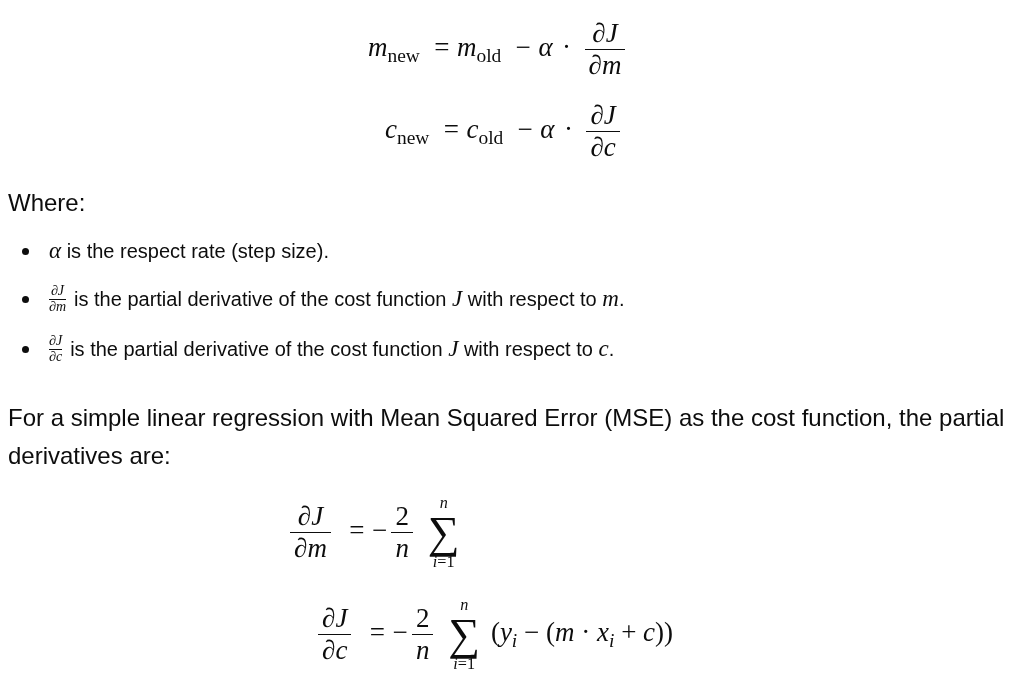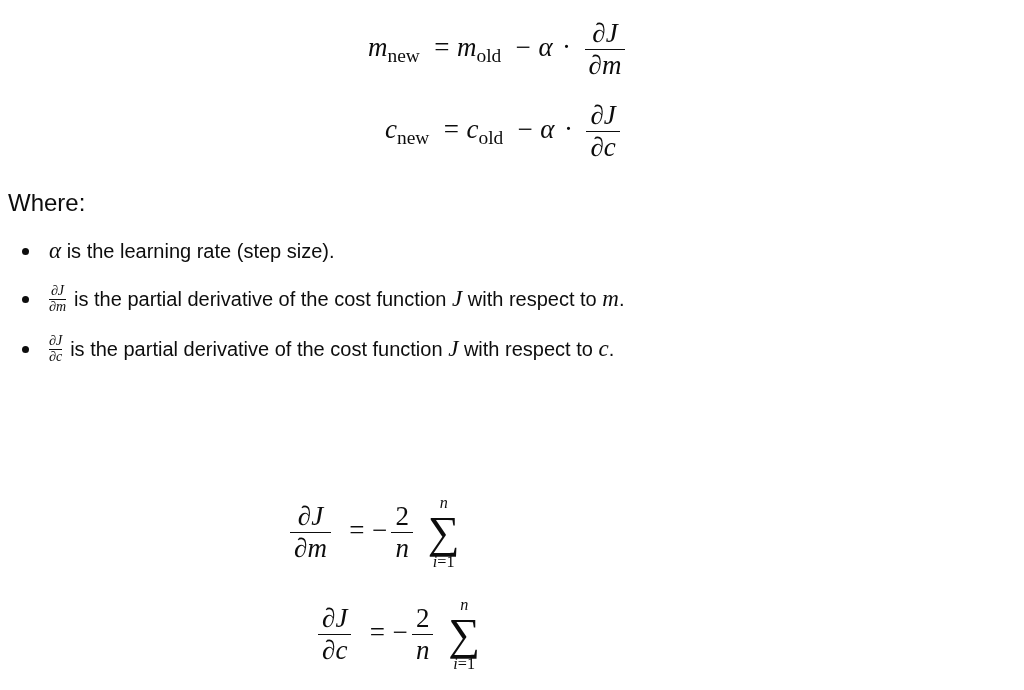--- a/index.html
+++ b/index.html
@@ -49,21 +49,21 @@
     <span class="num mi">∂J</span>
     <span class="den mi">∂c</span>
   </span>
 </div>
 
 <div class="para" style="top:184px;">Where:</div>
 
 <div class="bullet" style="top:238px;">
   <span class="dot"></span>
   <span class="mathinline">α</span>
-  <span style="white-space:pre"> is the learning rate (step size).</span>
+  <span style="white-space:pre"> is the respect rate (step size).</span>
 </div>
 
 <div class="bullet" style="top:284px;">
   <span class="dot"></span>
   <span class="inline-frac math">
     <span class="num mi">∂J</span>
     <span class="den mi">∂m</span>
   </span>
   <span style="white-space:pre">is the partial derivative of the cost function </span>
   <span class="mathinline">J</span>
@@ -79,20 +79,22 @@
     <span class="den mi">∂c</span>
   </span>
   <span style="white-space:pre">is the partial derivative of the cost function </span>
   <span class="mathinline">J</span>
   <span style="white-space:pre"> with respect to </span>
   <span class="mathinline">c</span>
   <span>.</span>
 </div>
 
 <div class="para" style="top:399px;">
+  <div>For a simple linear regression with Mean Squared Error (MSE) as the cost function, the partial</div>
+  <div>derivatives are:</div>
 </div>
 
 <div class="display math" style="left:286px; top:495px;">
   <span class="frac">
     <span class="num mi">∂J</span>
     <span class="den mi">∂m</span>
   </span>
   <span class="op">=</span><span>−</span><span class="frac">
     <span class="num">2</span>
     <span class="den mi">n</span>
@@ -111,13 +113,14 @@
   </span>
   <span class="op">=</span><span>−</span><span class="frac">
     <span class="num">2</span>
     <span class="den mi">n</span>
   </span>
   <span class="sumwrap">
     <span class="lim">n</span>
     <span class="sigma">∑</span>
     <span class="lim"><span>i</span><span class="rm">=1</span></span>
   </span>
+  <span><span>(</span><span class="mi">y</span><span class="subi">i</span><span style="white-space:pre"> − (</span><span class="mi">m</span><span style="white-space:pre"> · </span><span class="mi">x</span><span class="subi">i</span><span style="white-space:pre"> + </span><span class="mi">c</span><span>))</span></span>
 </div>
 
 </body></html>

